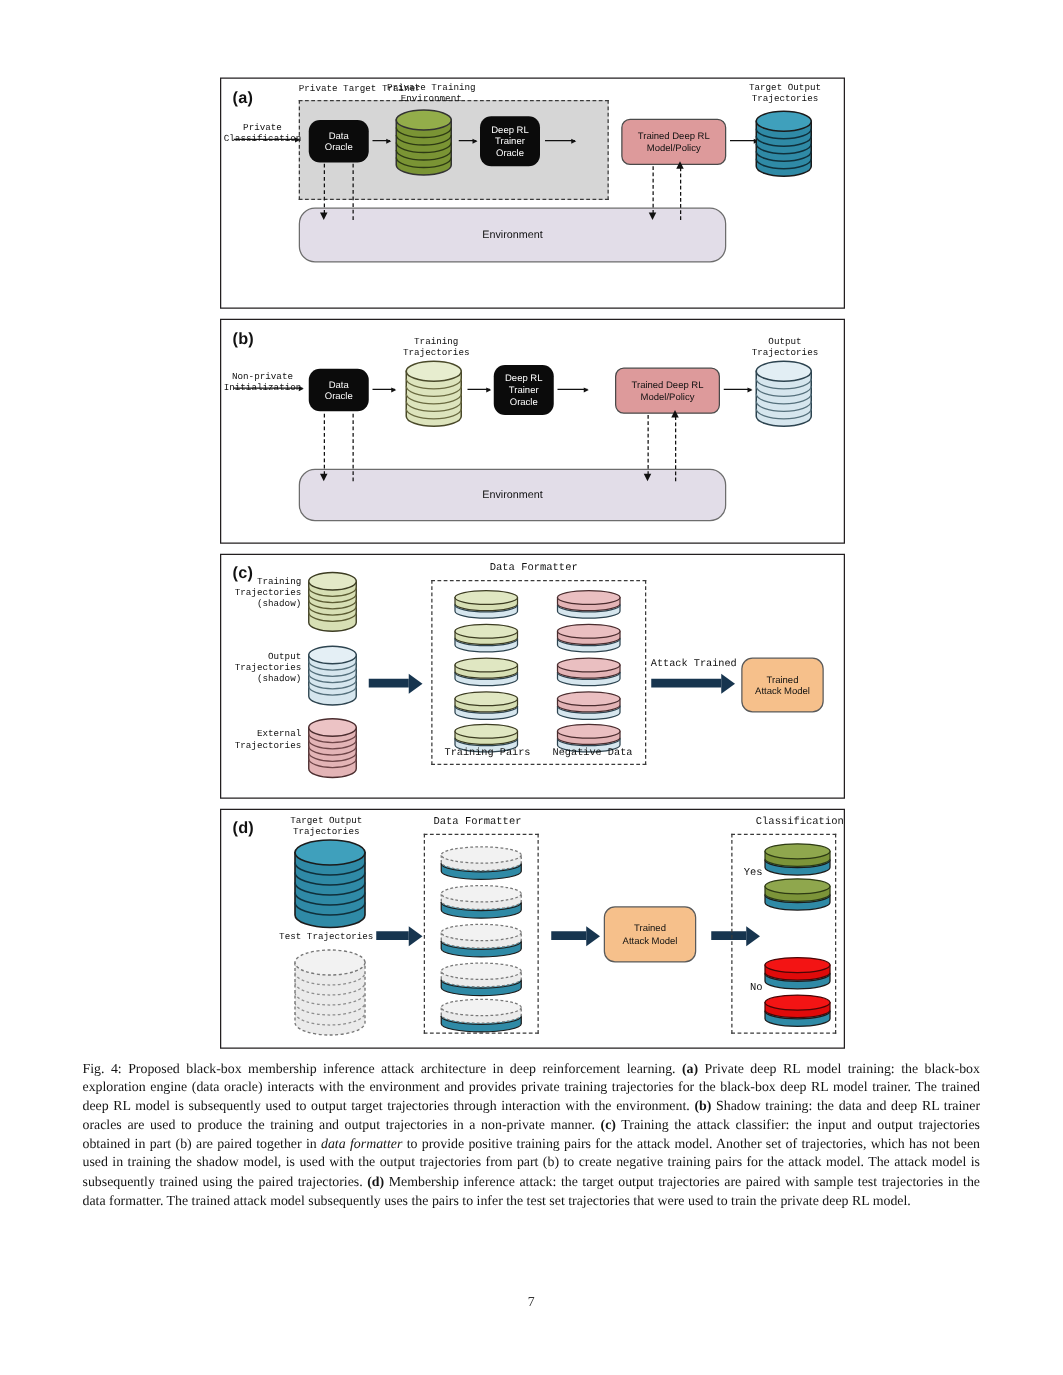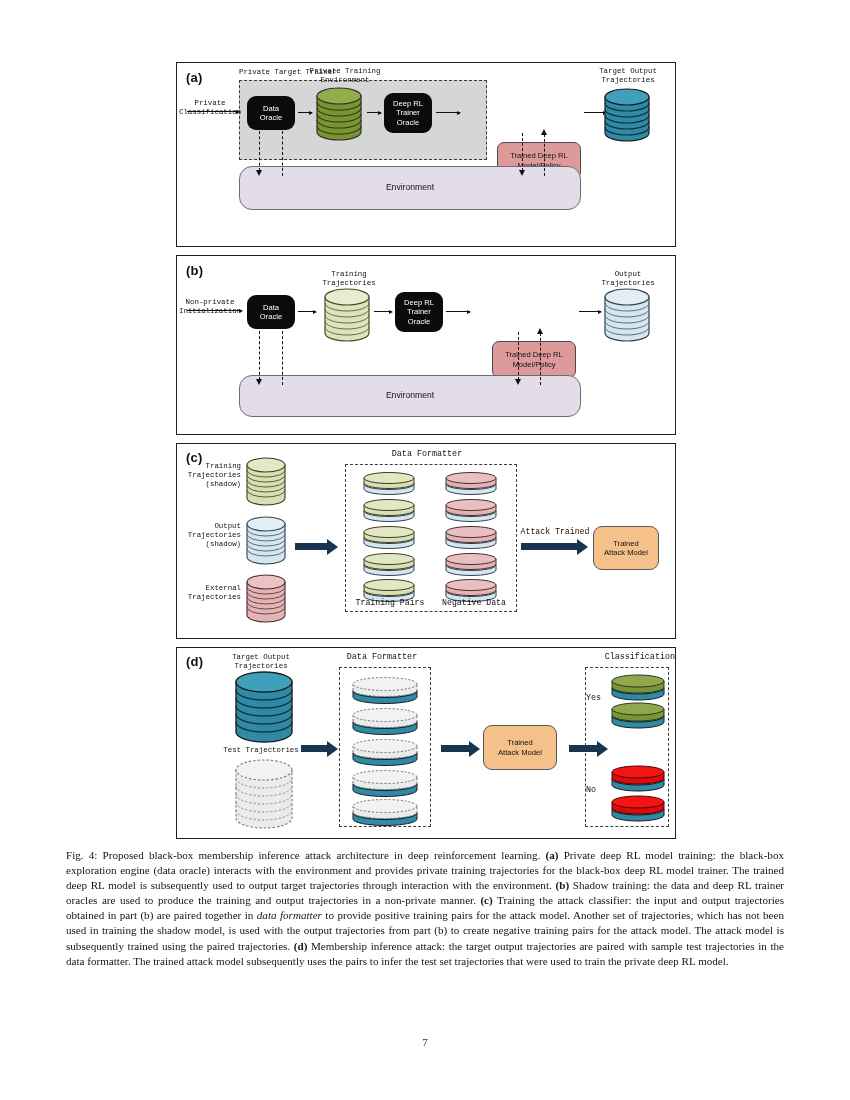--- a/index.html
+++ b/index.html
@@ -13,31 +13,31 @@
   #panel-b{top:193px;height:180px;}
   #panel-c{top:381px;height:196px;}
   #panel-d{top:585px;height:192px;}
 
   .plabel{position:absolute;font-family:"Liberation Sans",sans-serif;font-weight:bold;font-size:13px;letter-spacing:.2px;color:#111;}
 
   
   .box{position:absolute;box-sizing:border-box;display:flex;align-items:center;justify-content:center;text-align:center;
        font-family:"Liberation Sans",sans-serif;font-size:7.6px;line-height:9.4px;white-space:pre-line;}
   .box-black{background:#0b0b0b;color:#fff;border-radius:9px;font-weight:400;}
-  .box-pink{background:#dd9a9b;color:#111;border:1.1px solid #4a4a4a;border-radius:7px;margin-top:47px;}
+  .box-pink{background:#dd9a9b;color:#111;border:1.1px solid #4a4a4a;border-radius:7px;}
   .box-orange{background:#f6c08b;color:#111;border:1.1px solid #5a5a5a;border-radius:9px;}
   .box-env{background:#e2dde8;color:#111;border:1.1px solid #6d6d6d;border-radius:13px;font-size:8.6px;}
 
   .dashbox{position:absolute;box-sizing:border-box;border:1.2px dashed #3a3a3a;}
   .graybox{position:absolute;box-sizing:border-box;background:#d6d6d6;border:1.2px dashed #3a3a3a;}
 
   .lbl{position:absolute;font-family:Liberation Mono, monospace;font-size:7.4px;line-height:8.8px;text-align:center;
        white-space:pre-line;color:#111;}
   .lbl-l{text-align:right;}
-  .lbl-left{text-align:left;}
+  .lbl-left{text-align:right;}
 
   
   .arrow{position:absolute;height:1.4px;background:#111;}
   .arrow:after{content:"";position:absolute;right:-1px;top:50%;transform:translateY(-50%);
     border-left:5px solid #111;border-top:3.3px solid transparent;border-bottom:3.3px solid transparent;}
   .arrow.thin{height:1.1px;}
   .arrow.thin:after{border-left-width:4.2px;border-top-width:2.8px;border-bottom-width:2.8px;}
 
   .fatarrow{position:absolute;height:7px;background:#17354f;}
   .fatarrow:after{content:"";position:absolute;right:-11px;top:50%;transform:translateY(-50%);

